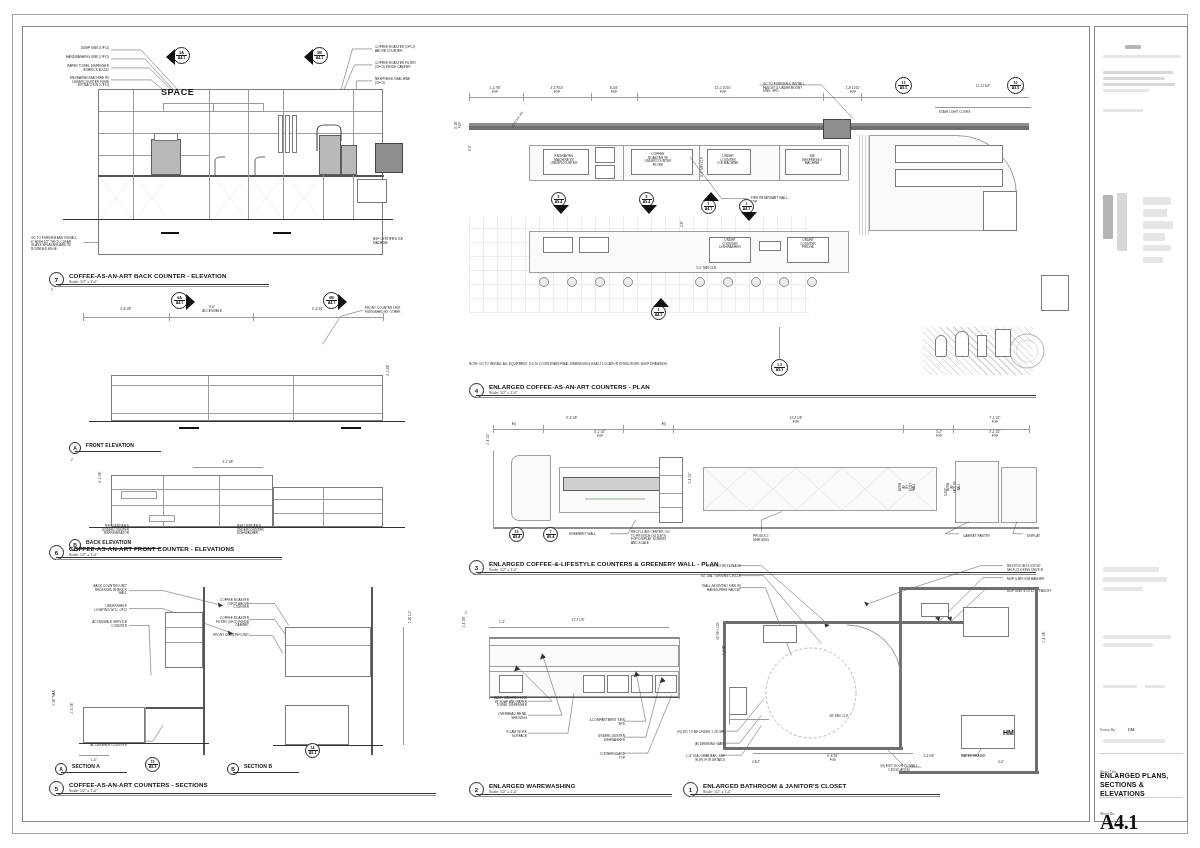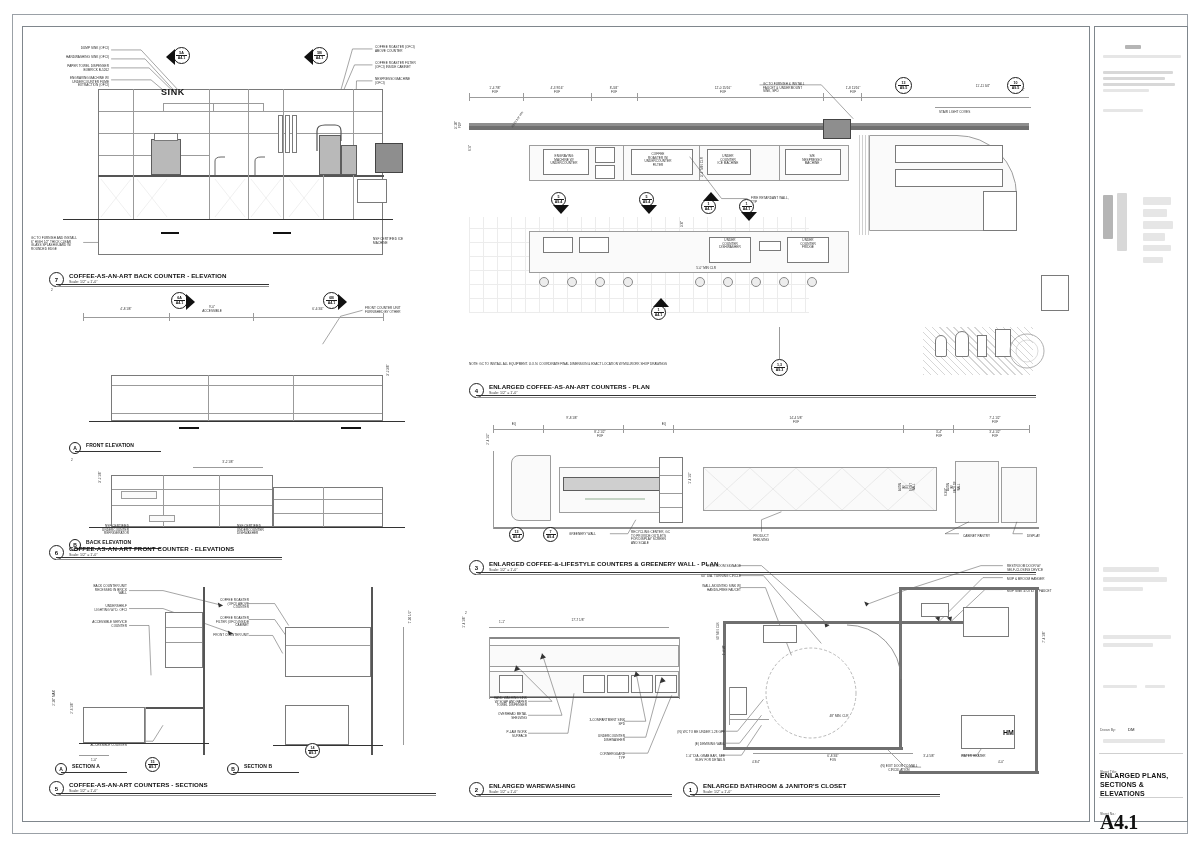--- a/index.html
+++ b/index.html
@@ -297,21 +297,21 @@
 GLASS SPLASHGUARD W/
 ROUNDED EDGE</div>
       <div class="lbl" style="left:352px; top:19px; width:80px;">COFFEE ROASTER (OFCI)
 ABOVE COUNTER</div>
       <div class="lbl" style="left:352px; top:35px; width:80px;">COFFEE ROASTER FILTER
 (OFCI) INSIDE CABINET</div>
       <div class="lbl" style="left:352px; top:51px; width:80px;">NESPRESSO MACHINE
 (OFCI)</div>
       <div class="lbl" style="left:350px; top:211px; width:80px;">NSF CERTIFIED ICE
 MACHINE</div>
-      <div class="align-word" style="left:138px; top:60px;">SINK</div>
+      <div class="align-word" style="left:138px; top:60px;">SPACE</div>
 
       <div class="ln h thin" style="left:140px; top:76px; width:100px;"></div>
       <div class="ln v thin" style="left:140px; top:76px; height:8px;"></div>
       <div class="ln v thin" style="left:190px; top:76px; height:8px;"></div>
       <div class="ln v thin" style="left:240px; top:76px; height:8px;"></div>
 
       <div class="viewtitle" style="left:26px; top:245px; width:220px;">
         <div class="bub">7</div>
         <div class="tt">COFFEE-AS-AN-ART BACK COUNTER - ELEVATION</div>
         <div class="sc">Scale: 1/2" = 1'-0"</div>

